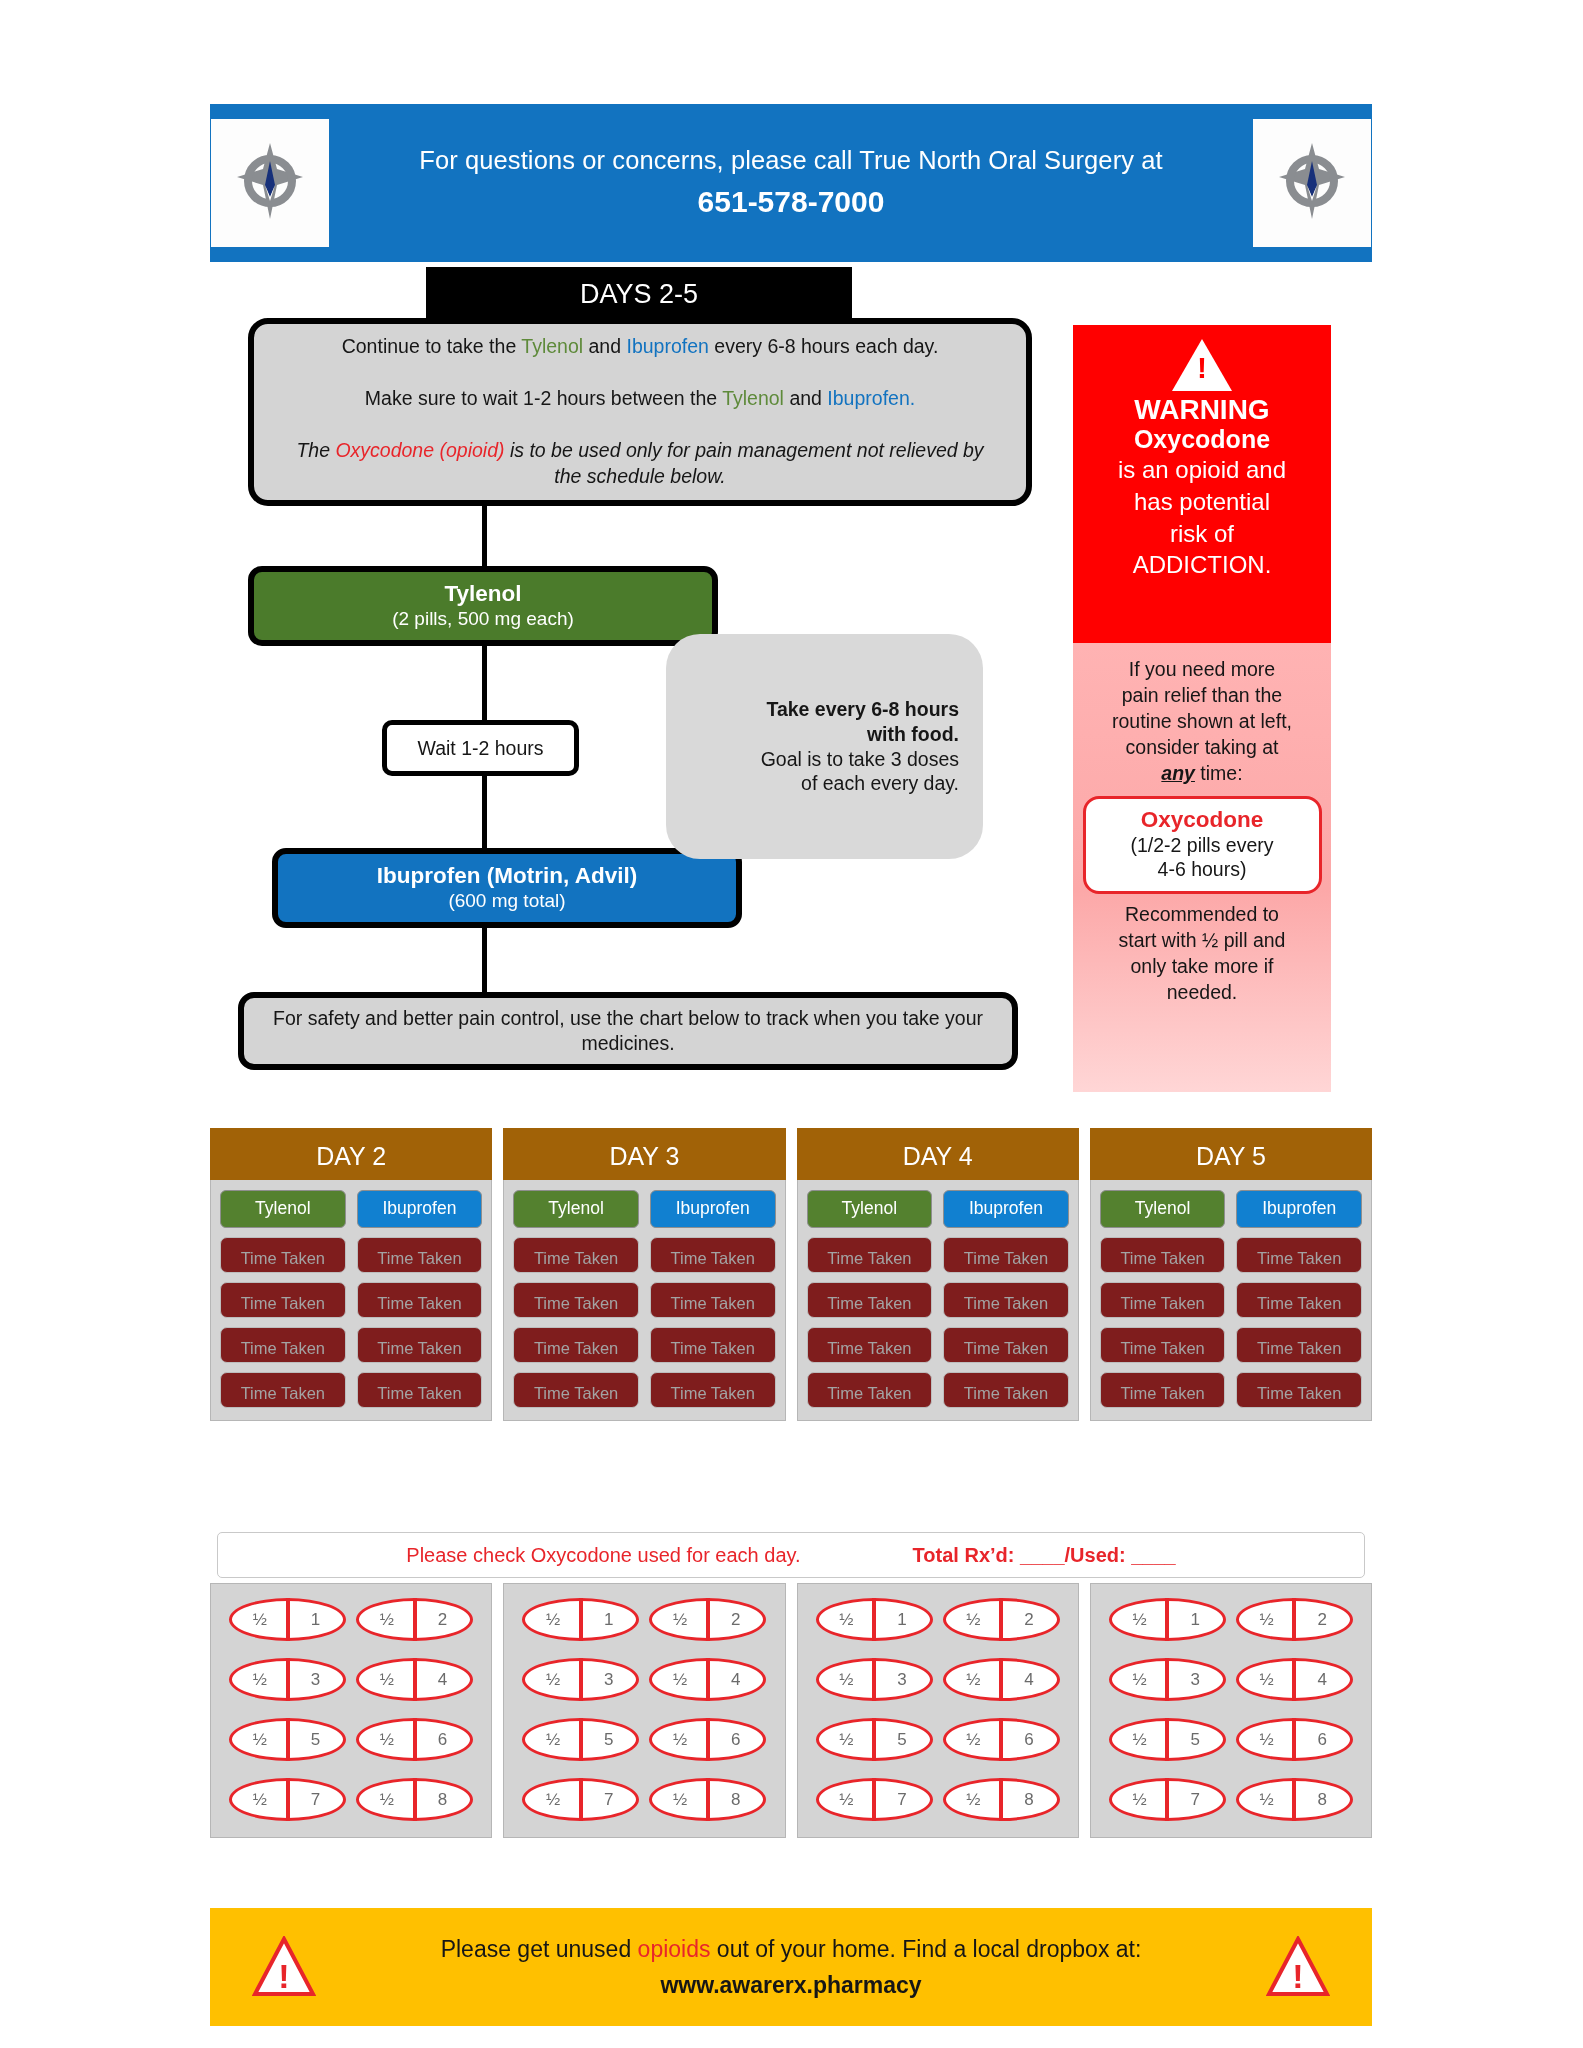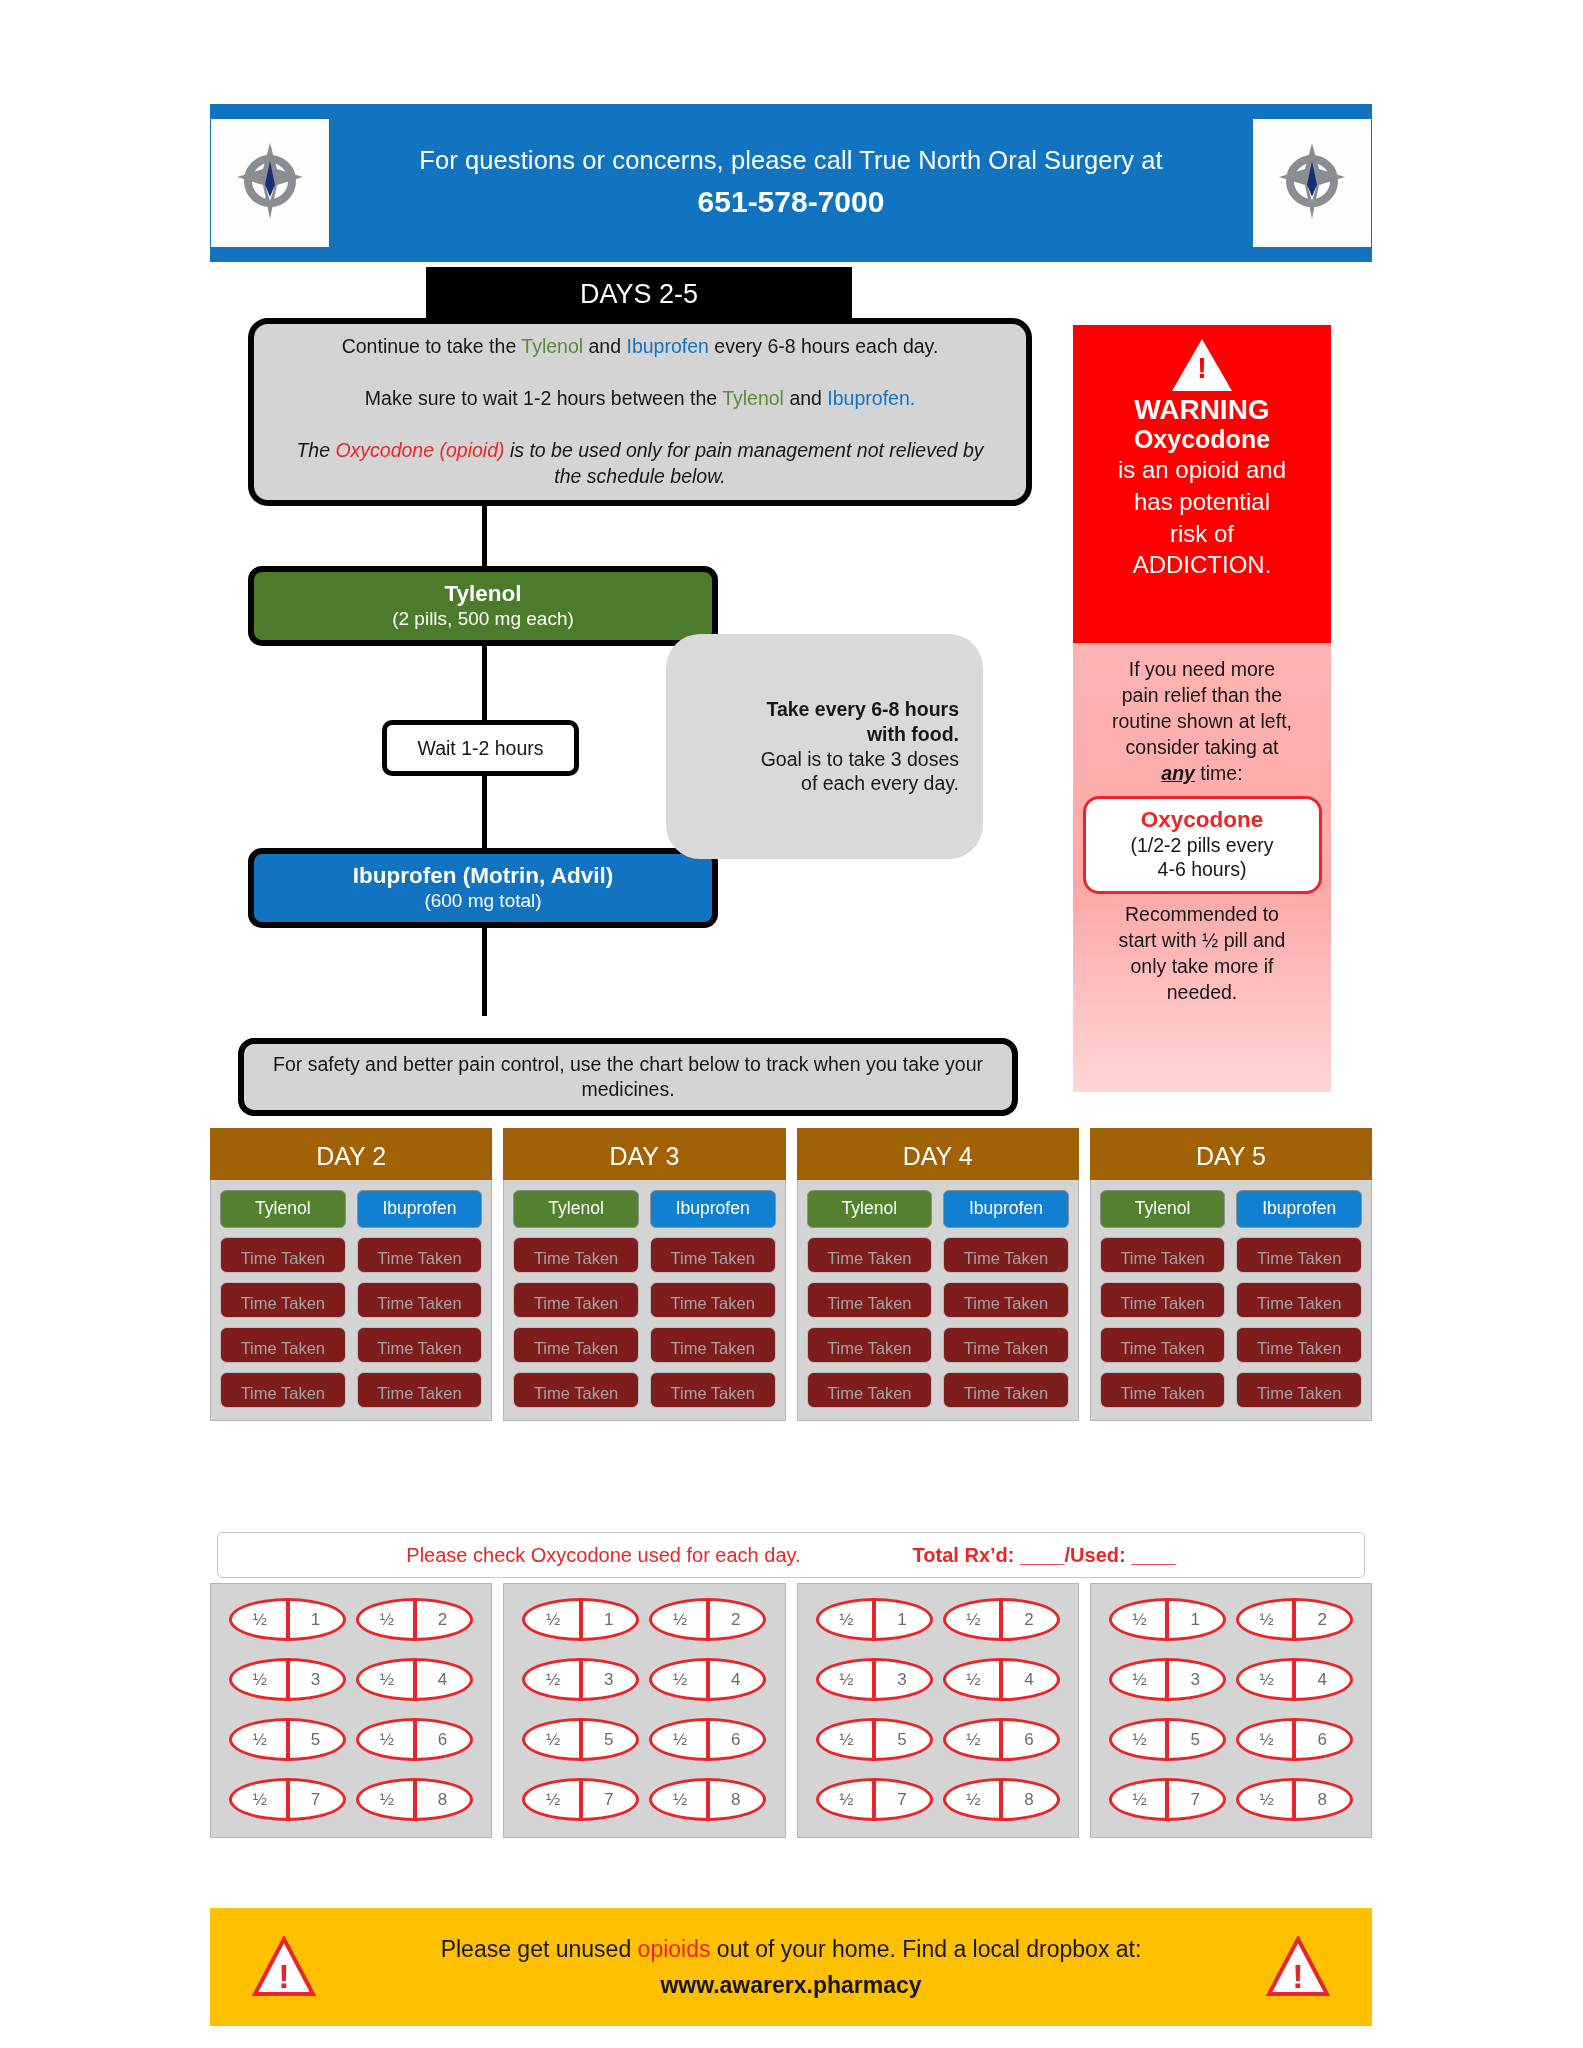--- a/index.html
+++ b/index.html
@@ -56,21 +56,21 @@
   .v4 { top: 928px; height: 88px; }
 
   
   .med-box {
     position: absolute; left: 248px; width: 470px; height: 80px;
     border: 6px solid #000000; border-radius: 14px;
     display: flex; flex-direction: column; align-items: center; justify-content: center;
     color: #ffffff;
   }
   .med-tylenol { top: 566px; background: #4B7B2B; }
-  .med-ibu     { top: 848px; background: #1273C0; }
+  .med-ibu     { top: 848px; background: #1273C0; margin-left: 24px; }
   .med-name { font-size: 22.5px; font-weight: bold; line-height: 1.15; }
   .med-dose { font-size: 19px; line-height: 1.2; margin-top: 1px; }
 
   .wait-box {
     position: absolute; left: 382px; top: 720px; width: 197px; height: 56px;
     background: #ffffff; border: 5px solid #000000; border-radius: 10px;
     display: flex; align-items: center; justify-content: center;
     font-size: 19.5px; color: #161616;
   }
 
@@ -79,21 +79,21 @@
     position: absolute; left: 666px; top: 634px; width: 317px; height: 225px;
     background: #d9d9d9; border-radius: 34px;
     display: flex; flex-direction: column; justify-content: center;
     padding: 0 24px 0 30px; text-align: right;
   }
   .side-note .b { font-size: 19.5px; font-weight: bold; color: #161616; line-height: 1.28; }
   .side-note .n { font-size: 19.5px; color: #161616; line-height: 1.28; }
 
   
   .safety-box {
-    position: absolute; left: 238px; top: 1038px; width: 780px; height: 78px;
+    position: absolute; left: 238px; top: 992px; width: 780px; height: 78px;
     background: #d4d4d4; border: 6px solid #000000; border-radius: 16px;
     display: flex; align-items: center; justify-content: center;
     padding: 0 20px; text-align: center;
     font-size: 19.5px; color: #161616; line-height: 1.3;
   }
 
   
   .warn-red {
     position: absolute; left: 1073px; top: 325px; width: 258px; height: 318px;
     background: #FF0000; color: #ffffff;

